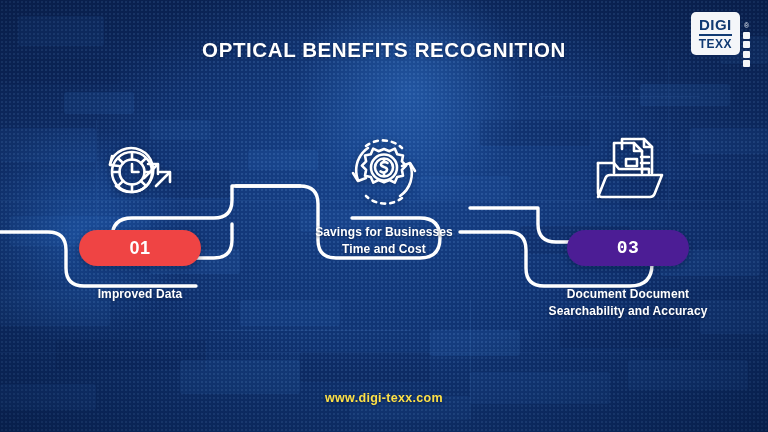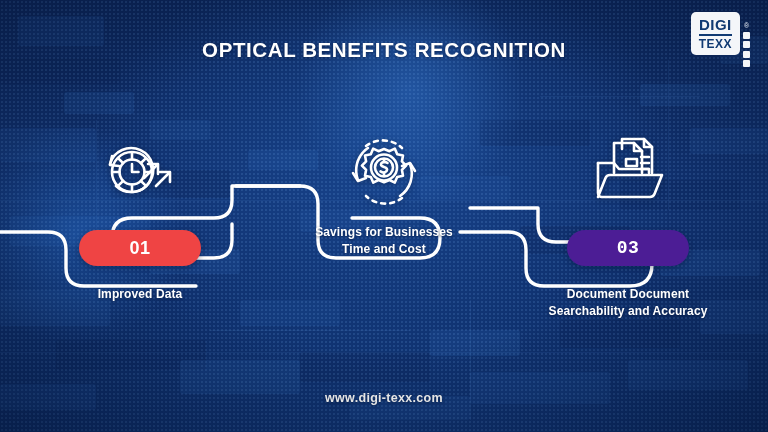--- a/index.html
+++ b/index.html
@@ -82,21 +82,21 @@
     margin-top:8px; color:#ffffff; font-weight:bold; font-size:12px;
     line-height:1.38; letter-spacing:.1px; text-shadow:0 1px 3px rgba(4,16,45,.6);
   }
 
   
   .ribbon { position:absolute; left:0; top:0; width:768px; height:210px; pointer-events:none; }
 
   
   .footer { position:absolute; left:0; bottom:26px; width:100%; text-align:center; }
   .footer span {
-    color:#e5e5e5; font-weight:bold; font-size:12.5px; letter-spacing:.3px;
+    color:#fde047; font-weight:bold; font-size:12.5px; letter-spacing:.3px;
     text-shadow:0 1px 3px rgba(4,16,45,.6);
   }
 </style>
 </head>
 <body>
 
 <div class="bg">
   <div class="bg-grad"></div>
 
   <div class="bg-blocks">

